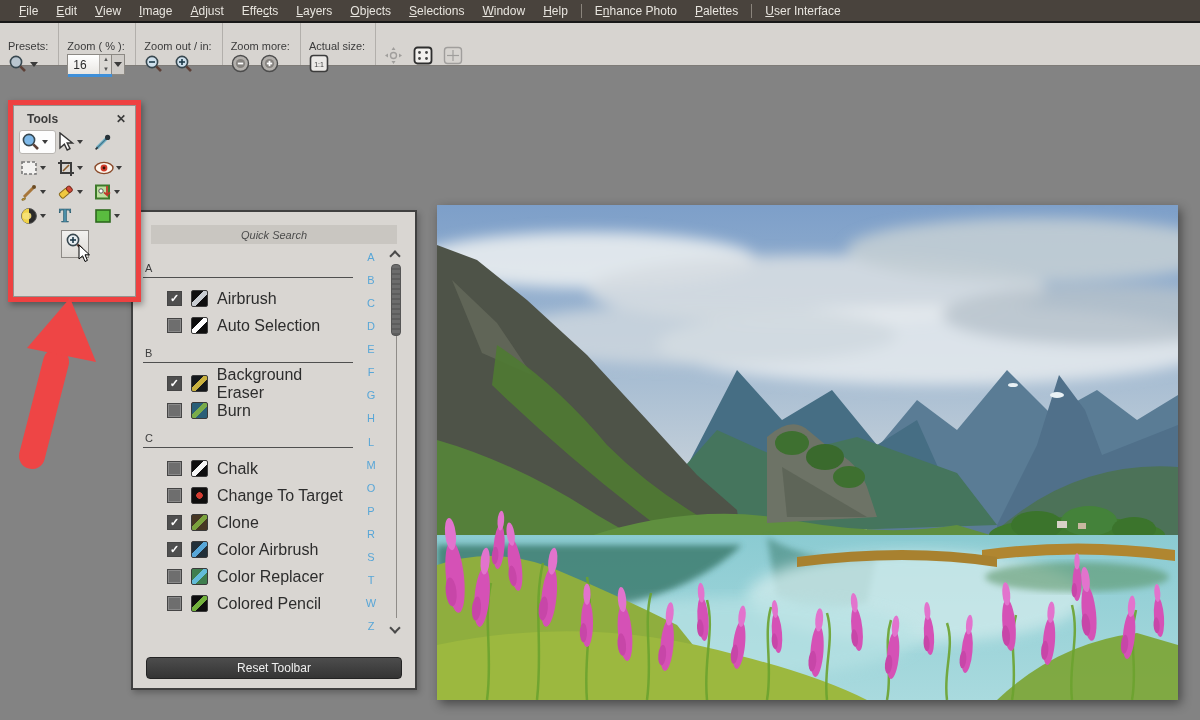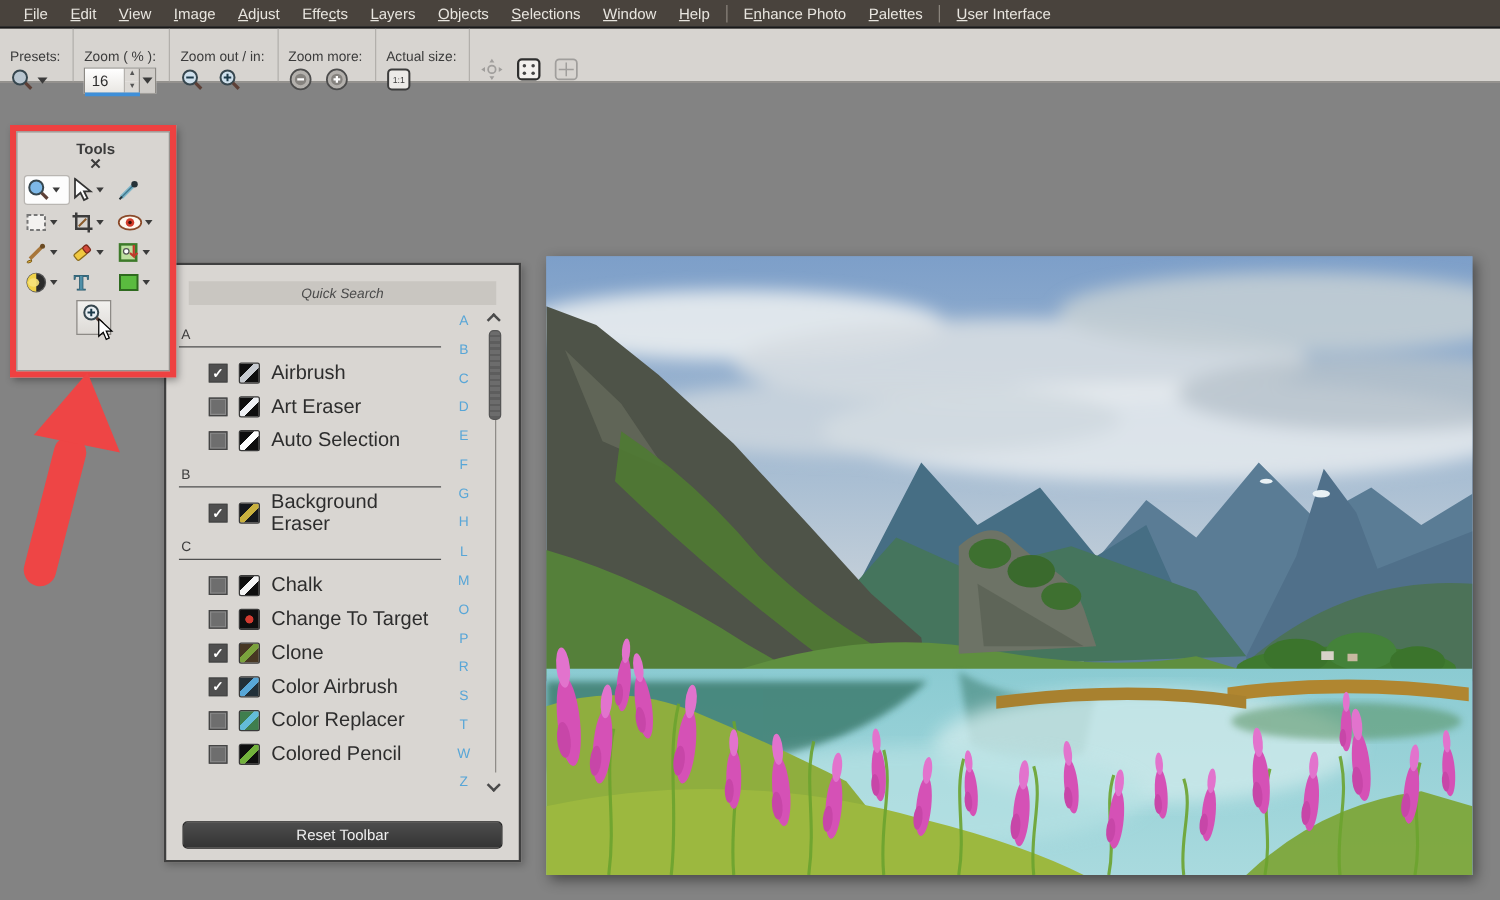--- a/index.html
+++ b/index.html
@@ -30,21 +30,21 @@
   .spin-val { flex:1; font-size:12px; color:#2c2c2c; padding:3px 0 0 5px; background:linear-gradient(#fff,#e9e7e3); }
   .spin-arrows { width:12px; display:flex; flex-direction:column; border-left:1px solid #b5b2ae; }
   .spin-arrows span { flex:1; font-size:6px; color:#555; text-align:center; line-height:9px; background:#dbd8d4; }
   .spin-drop { width:13px; background:#cfccc8; border-left:1px solid #8c8984; display:flex; align-items:center; justify-content:center; }
   .spin-underline { position:absolute; left:0; bottom:-3px; height:3px; width:78%; background:#3f8fd8; }
 
   
   .red-box { position:absolute; left:8px; top:100px; width:133px; height:202px;
     border:5px solid #ee4141; background:#d8d5d1; box-shadow:2px 3px 6px rgba(0,0,0,.35); }
   .tools-inner { width:100%; height:100%; border:1px solid #96938f; padding:4px 5px; position:relative; }
-  .tools-title-row { display:flex; justify-content:space-between; align-items:center; padding:2px 4px 4px 8px;flex-direction:column; }
+  .tools-title-row { display:flex; justify-content:space-between; align-items:center; padding:2px 4px 4px 8px; }
   .tools-title { font-size:12px; font-weight:bold; color:#3b3b3b; }
   .tools-close { font-size:12px; font-weight:bold; color:#3b3b3b; cursor:pointer; line-height:10px; }
   .tools-grid { display:flex; flex-direction:column; gap:4px; }
   .tools-row { display:flex; align-items:center; }
   .tool-cell { width:37px; display:flex; align-items:center; gap:1px; cursor:pointer; }
   .tool-cell.selected { background:#fdfdfd; border:1px solid #b9b6b2; border-radius:3px; padding:1px; }
   .tool-caret { width:0; height:0; border-left:3px solid transparent; border-right:3px solid transparent; border-top:4px solid #3b3b3b; }
   .added-tool-row { display:flex; justify-content:center; margin-top:4px; }
   .added-tool { width:28px; height:28px; border:1px solid #8d8a86; background:linear-gradient(#f2f1ef,#dddad6);
     display:flex; align-items:center; justify-content:center; cursor:pointer; position:relative; }
@@ -228,33 +228,33 @@
   </div>
   <div class="qs-list">
       <div class="qs-section-label">A</div>
       <div class="qs-item">
         <div class="qs-check checked">✓</div>
         <div class="qs-icon" style="background: linear-gradient(135deg, rgb(14, 14, 14) 38%, rgb(200, 204, 209) 38%, rgb(200, 204, 209) 62%, rgb(14, 14, 14) 62%);"></div>
         <span class="qs-item-label">Airbrush</span>
       </div>
       <div class="qs-item">
         <div class="qs-check"></div>
-        <div class="qs-icon" style="background: linear-gradient(135deg, rgb(14, 14, 14) 38%, rgb(238, 240, 244) 38%, rgb(238, 240, 244) 62%, rgb(14, 14, 14) 62%);"></div>
-        <span class="qs-item-label">Art Eraser</span>
-      </div>
-      <div class="qs-item">
-        <div class="qs-check"></div>
         <div class="qs-icon" style="background: linear-gradient(135deg, rgb(14, 14, 14) 38%, rgb(255, 255, 255) 38%, rgb(255, 255, 255) 62%, rgb(14, 14, 14) 62%);"></div>
         <span class="qs-item-label">Auto Selection</span>
       </div>
       <div class="qs-section-label">B</div>
       <div class="qs-item">
         <div class="qs-check checked">✓</div>
         <div class="qs-icon" style="background: linear-gradient(135deg, rgb(21, 24, 28) 38%, rgb(201, 177, 63) 38%, rgb(201, 177, 63) 62%, rgb(21, 24, 28) 62%);"></div>
         <span class="qs-item-label">Background Eraser</span>
+      </div>
+      <div class="qs-item">
+        <div class="qs-check"></div>
+        <div class="qs-icon" style="background: linear-gradient(135deg, rgb(42, 95, 120) 38%, rgb(121, 171, 74) 38%, rgb(121, 171, 74) 62%, rgb(42, 95, 120) 62%);"></div>
+        <span class="qs-item-label">Burn</span>
       </div>
       <div class="qs-section-label">C</div>
       <div class="qs-item">
         <div class="qs-check"></div>
         <div class="qs-icon" style="background: linear-gradient(135deg, rgb(14, 14, 14) 38%, rgb(245, 245, 245) 38%, rgb(245, 245, 245) 62%, rgb(14, 14, 14) 62%);"></div>
         <span class="qs-item-label">Chalk</span>
       </div>
       <div class="qs-item">
         <div class="qs-check"></div>
         <div class="qs-icon" style="background: radial-gradient(circle, rgb(210, 59, 48) 0px, rgb(210, 59, 48) 3px, rgb(14, 14, 14) 3.5px);"></div>

